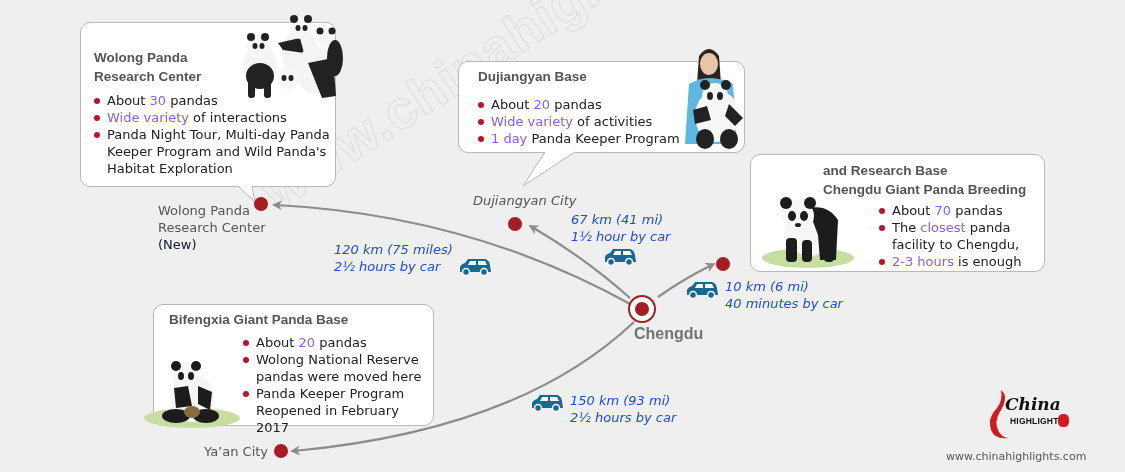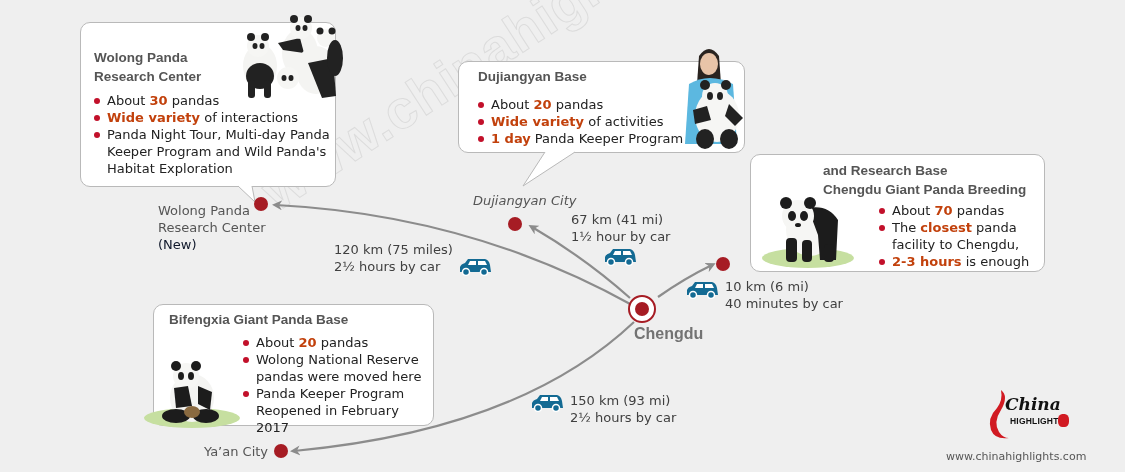--- a/index.html
+++ b/index.html
@@ -10,25 +10,25 @@
 
   .watermark { position: absolute; left: 250px; top: 170px; transform: rotate(-33deg); transform-origin: left top;
     font-family: "Liberation Sans", sans-serif; font-size: 54px; font-weight: bold; color: transparent;
     -webkit-text-stroke: 1px #dcdcdc; letter-spacing: 1px; white-space: nowrap; }
 
   .card { position: absolute; background: #fff; border: 1px solid #b9b9b9; border-radius: 10px; }
   .card-title { position: absolute; font-family: "Liberation Sans", sans-serif; font-weight: bold; font-size: 13.5px; color: #555; line-height: 19px; }
   .bullets { position: absolute; list-style: none; font-family: "DejaVu Sans", sans-serif; font-size: 13px; color: #222; line-height: 17px; }
   .bullets li { position: relative; padding-left: 15px; }
   .bullets li::before { content: ""; position: absolute; left: 2px; top: 6px; width: 6px; height: 6px; border-radius: 50%; background: #c2102a; }
-  .hl { color: #c2410c; font-weight: bold; }
+  .hl { color: #8b5cf6; }
 
   .place { position: absolute; font-family: "DejaVu Sans", sans-serif; font-size: 13px; color: #555; line-height: 17px; }
   .place .new { color: #0f172a; }
-  .route { position: absolute; font-family: "DejaVu Sans", sans-serif; font-size: 13px; color: #404040; line-height: 17px; white-space: nowrap; }
+  .route { position: absolute; font-family: "DejaVu Sans", sans-serif; font-size: 13px; color: #1d4ed8; line-height: 17px; white-space: nowrap; font-style: italic; }
   .city-main { position: absolute; font-family: "Liberation Sans", sans-serif; font-weight: bold; font-size: 16px; color: #737373; }
 
   .dot { position: absolute; width: 14px; height: 14px; border-radius: 50%; background: #a61c24; }
   .hub { position: absolute; width: 28px; height: 28px; border-radius: 50%; border: 2px solid #a61c24; background: #fff; }
   .hub::after { content: ""; position: absolute; left: 5px; top: 5px; width: 14px; height: 14px; border-radius: 50%; background: #a61c24; }
 
   .car { position: absolute; width: 34px; height: 18px; }
 
   .panda { position: absolute; }
 

